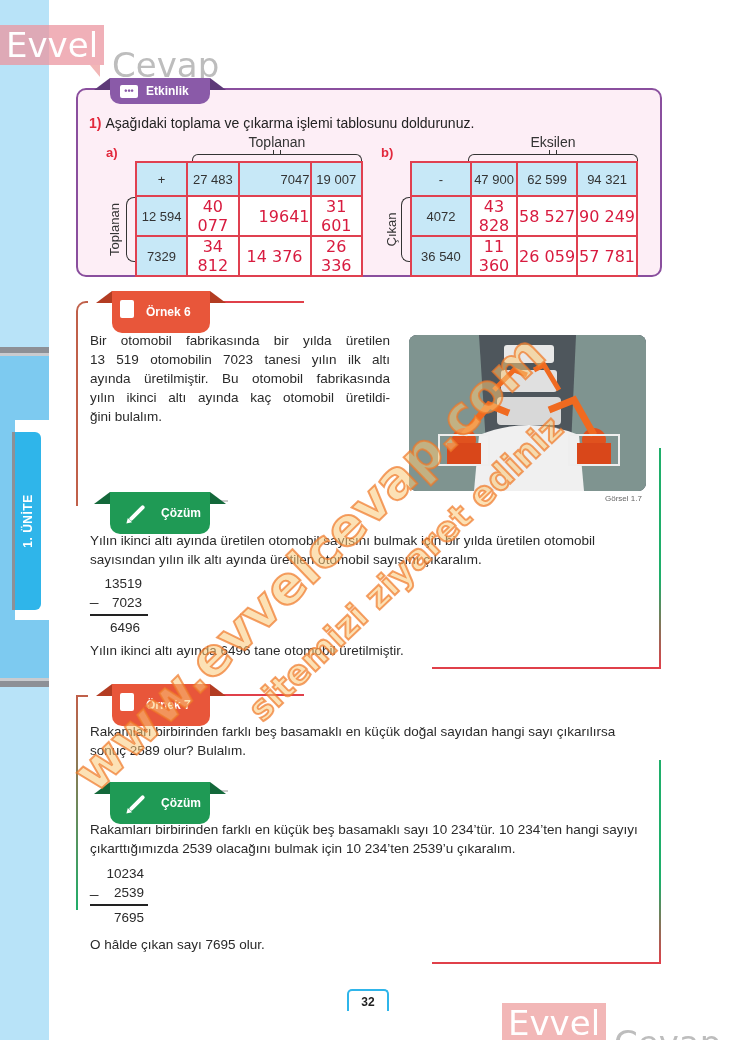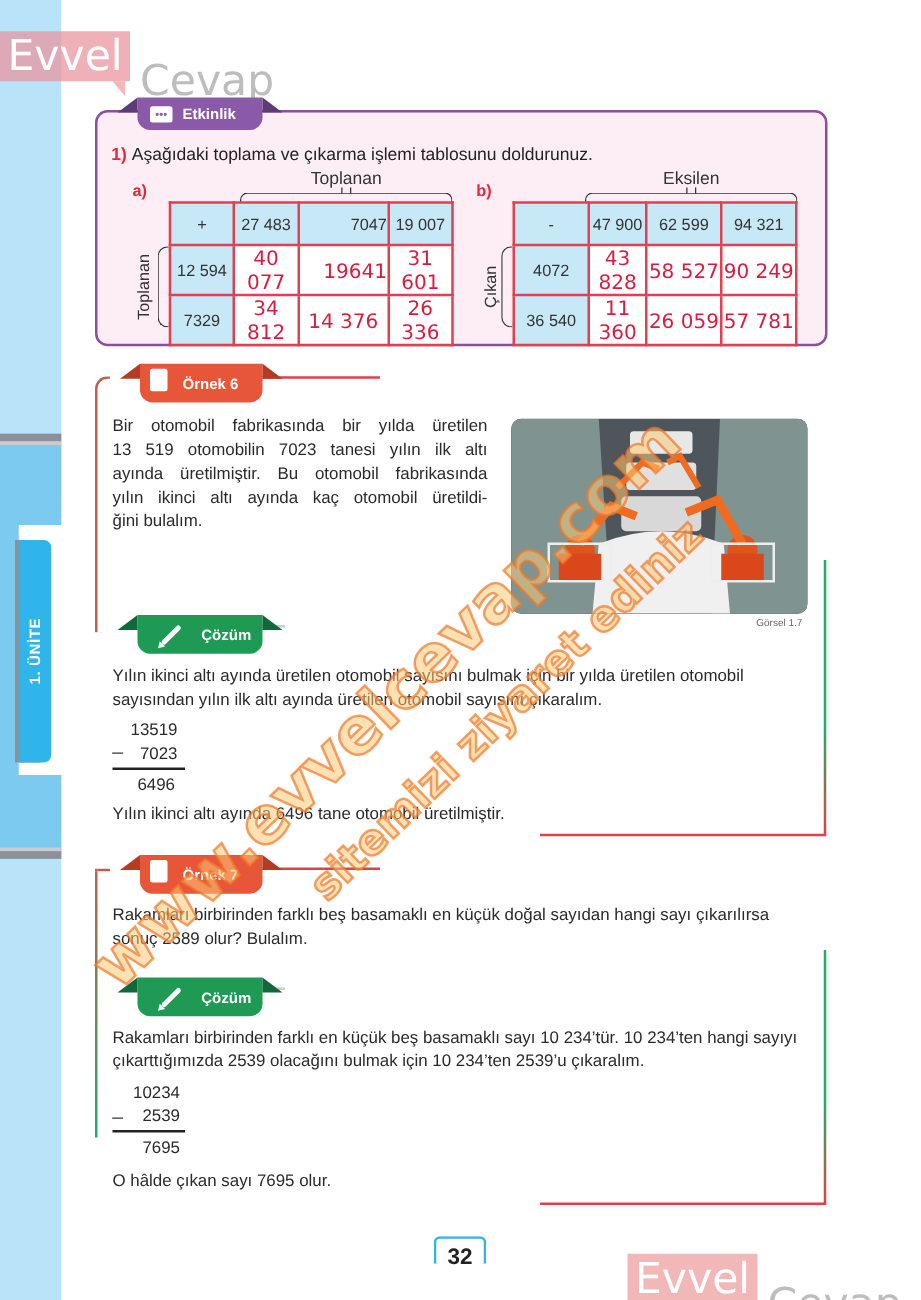--- a/index.html
+++ b/index.html
@@ -34,21 +34,21 @@
   .brace-label { position: absolute; font-size: 14px; color: #333; text-align: center; }
   .hbrace { position: absolute; height: 8px; border-top: 1.5px solid #333; border-left: 1.5px solid #333; border-right: 1.5px solid #333; border-radius: 6px 6px 0 0; }
   .hbrace::after { content: ""; position: absolute; left: 50%; top: -5px; width: 6px; height: 5px; border-left: 1.5px solid #333; border-right: 1.5px solid #333; border-radius: 0; transform: translateX(-50%); border-top: none; }
   .vlabel { position: absolute; font-size: 13px; color: #333; transform: rotate(-90deg); transform-origin: center; white-space: nowrap; }
   .vbrace { position: absolute; width: 9px; border: 1.5px solid #333; border-right: none; border-radius: 8px 0 0 8px; }
 
   table.grid { position: absolute; border-collapse: collapse; }
   table.grid td { border: 2px solid #e04050; height: 34px; text-align: center; font-size: 13px; color: #333; background: #fff; }
   table.grid td.hdr { background: #c7e8f7; }
   table.grid td.ans { color: #d81b3f; font-size: 16px; font-family: "DejaVu Sans", sans-serif; }
-  .section-tag { position: absolute; height: 31px; border-radius: 0 0 10px 10px; display: flex; align-items: center; color: #fff; font-weight: bold; font-size: 12px; padding-left: 8px; }
+  .section-tag { position: absolute; height: 42px; border-radius: 0 0 10px 10px; display: flex; align-items: center; color: #fff; font-weight: bold; font-size: 12px; padding-left: 8px; }
   .section-tag .wing-l { position: absolute; left: -16px; top: 0; border-top: 12px solid transparent; }
   .section-tag .wing-r { position: absolute; right: -16px; top: 0; border-top: 12px solid transparent; }
   .tag-orange { background: #e8563a; }
   .tag-orange .wing-l { border-right: 16px solid #b33c22; }
   .tag-orange .wing-r { border-left: 16px solid #b33c22; }
   .tag-green { background: #1f9a55; justify-content: center; }
   .tag-green .wing-l { border-right: 16px solid #13683a; }
   .tag-green .wing-r { border-left: 16px solid #13683a; }
   .clip-icon { width: 14px; height: 18px; background: #fff; border-radius: 2px; margin-right: 12px; margin-top: -6px; }
   .pen-icon { width: 20px; height: 4px; background: #fff; transform: rotate(-45deg); margin-right: 14px; border-radius: 2px; position: relative; }
@@ -60,21 +60,21 @@
   .calc .row { text-align: right; width: 42px; }
   .calc .minus { position: absolute; left: -4px; top: 26px; font-size: 15px; }
   .calc .bar { width: 58px; margin-left: -10px; height: 1.5px; background: #222; margin-top: 2px; margin-bottom: 2px; }
 
   .factory-img { position: absolute; left: 409px; top: 335px; width: 237px; height: 156px; border-radius: 8px; overflow: hidden; background: #5c6670; }
   .caption { position: absolute; left: 605px; top: 494px; font-size: 8px; color: #666; }
 
   .vline-green-red { position: absolute; width: 2px; background: linear-gradient(#1fae6a, #1fae6a 60%, #e0404a); }
   .hline-red { position: absolute; height: 2px; background: #e0404a; }
 
-  .page-num { position: absolute; left: 347px; top: 989px; width: 42px; height: 22px; border: 2px solid #2fb5ea; border-bottom: none; border-radius: 5px 5px 0 0; text-align: center; font-weight: bold; font-size: 18px; color: #222; padding-top: 4px; }
+  .page-num { position: absolute; left: 347px; top: 989px; width: 42px; height: 22px; border: 2px solid #2fb5ea; border-bottom: none; border-radius: 5px 5px 0 0; text-align: center; font-weight: bold; font-size: 12px; color: #222; padding-top: 4px; }
 
   .watermark { position: absolute; color: rgba(250,200,120,0.55); font-weight: bold; font-family: "DejaVu Sans", sans-serif; -webkit-text-stroke: 2px rgba(240,120,40,0.7); transform-origin: left top; white-space: nowrap; pointer-events: none; }
 </style>
 </head>
 <body>
 
 <div class="sidebar"></div>
 <div class="sidebar-band">
   <div class="stripe-top"></div>
   <div class="stripe-top2"></div>

